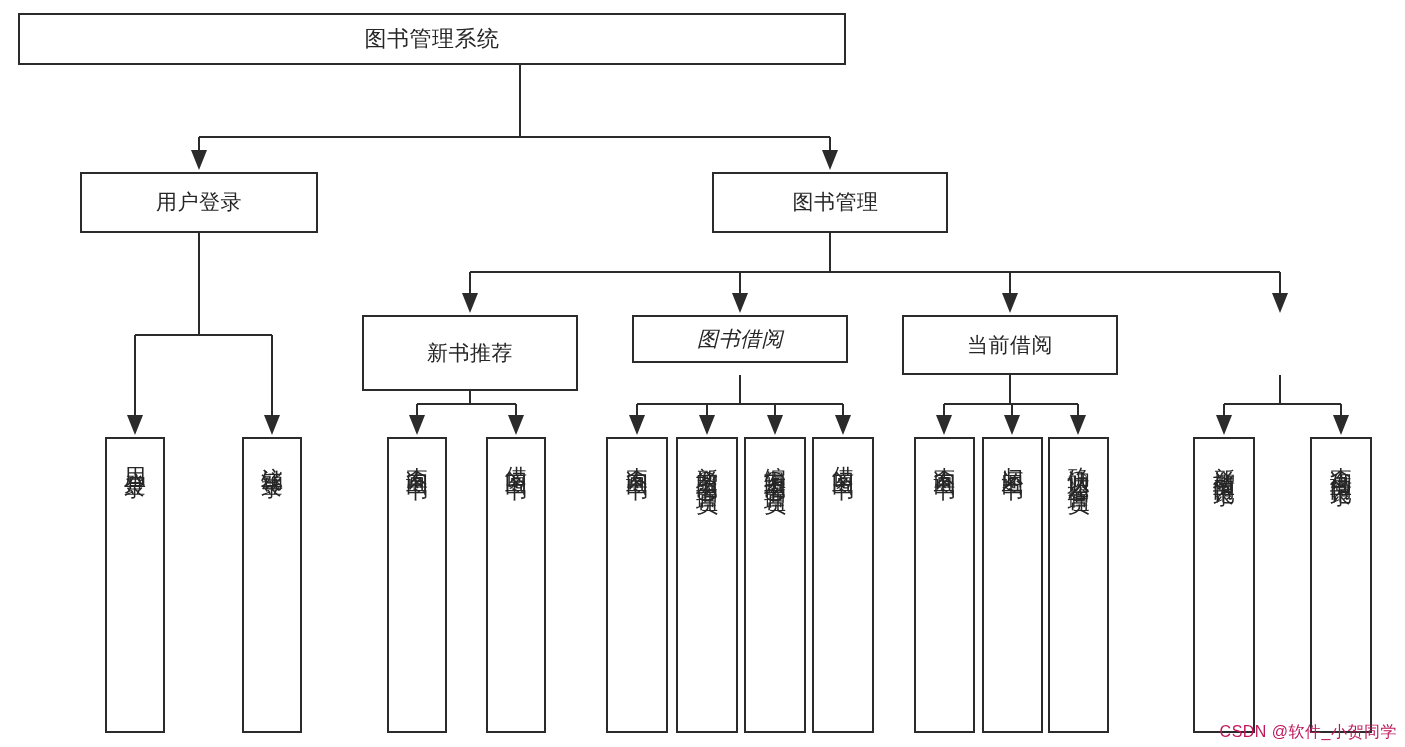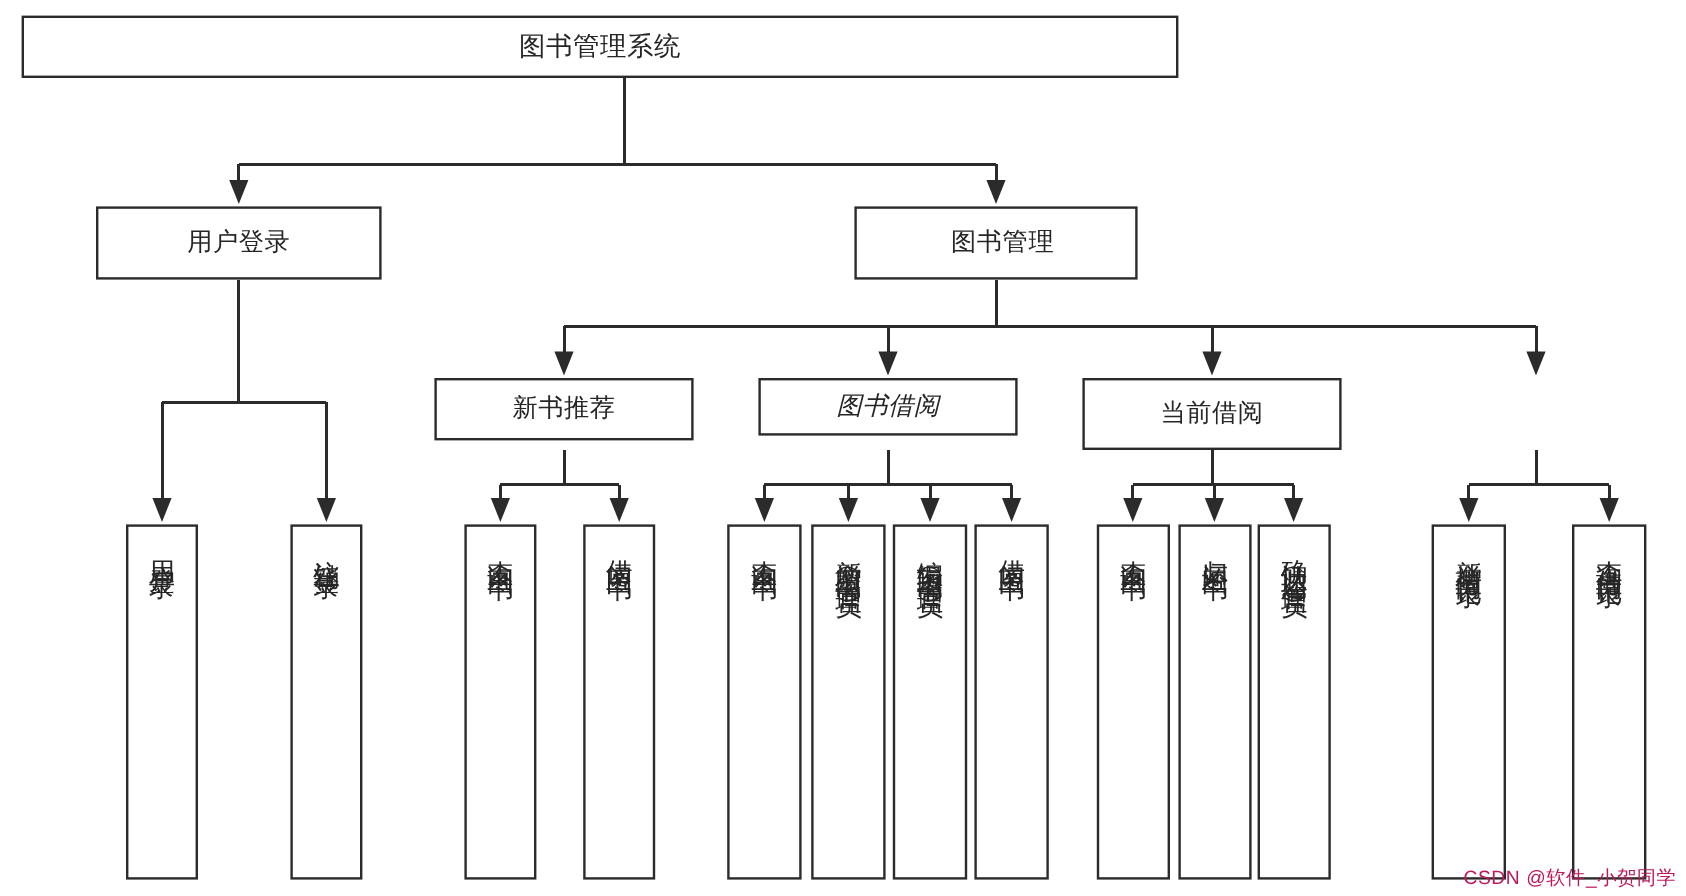--- a/index.html
+++ b/index.html
@@ -132,32 +132,32 @@
       <line x1="1078" y1="404" x2="1078" y2="417" stroke="#2b2b2b" stroke-width="2.5" shape-rendering="crispEdges"></line>
       <path d="M 1070 415 L 1086 415 L 1078 435 Z" fill="#2b2b2b"></path>
       <line x1="1280" y1="375" x2="1280" y2="404" stroke="#2b2b2b" stroke-width="2.5" shape-rendering="crispEdges"></line>
       <line x1="1224" y1="404" x2="1341" y2="404" stroke="#2b2b2b" stroke-width="2.5" shape-rendering="crispEdges"></line>
       <line x1="1224" y1="404" x2="1224" y2="417" stroke="#2b2b2b" stroke-width="2.5" shape-rendering="crispEdges"></line>
       <path d="M 1216 415 L 1232 415 L 1224 435 Z" fill="#2b2b2b"></path>
       <line x1="1341" y1="404" x2="1341" y2="417" stroke="#2b2b2b" stroke-width="2.5" shape-rendering="crispEdges"></line>
       <path d="M 1333 415 L 1349 415 L 1341 435 Z" fill="#2b2b2b"></path>
     </svg>
 
-  <div class="node horiz root" style="left: 18px; top: 13px; width: 964px; height: 52px;">
+  <div class="node horiz root" style="left: 18px; top: 13px; width: 828px; height: 52px;">
     <span class="node-label">图书管理系统</span>
   </div>
 
   <div class="node horiz" style="left: 80px; top: 172px; width: 238px; height: 61px;">
     <span class="node-label">用户登录</span>
   </div>
   <div class="node horiz" style="left: 712px; top: 172px; width: 236px; height: 61px; padding-left: 11px;">
     <span class="node-label">图书管理</span>
   </div>
 
-  <div class="node horiz" style="left: 362px; top: 315px; width: 216px; height: 52px;">
+  <div class="node horiz" style="left: 362px; top: 315px; width: 216px; height: 76px;">
     <span class="node-label">新书推荐</span>
   </div>
   <div class="node horiz" style="left: 632px; top: 315px; width: 216px; height: 48px; font-style: italic;">
     <span class="node-label">图书借阅</span>
   </div>
   <div class="node horiz" style="left: 902px; top: 315px; width: 216px; height: 60px;">
     <span class="node-label">当前借阅</span>
   </div>
 
   <div class="node vert" style="left: 105px; top: 437px; width: 60px; height: 296px;">

